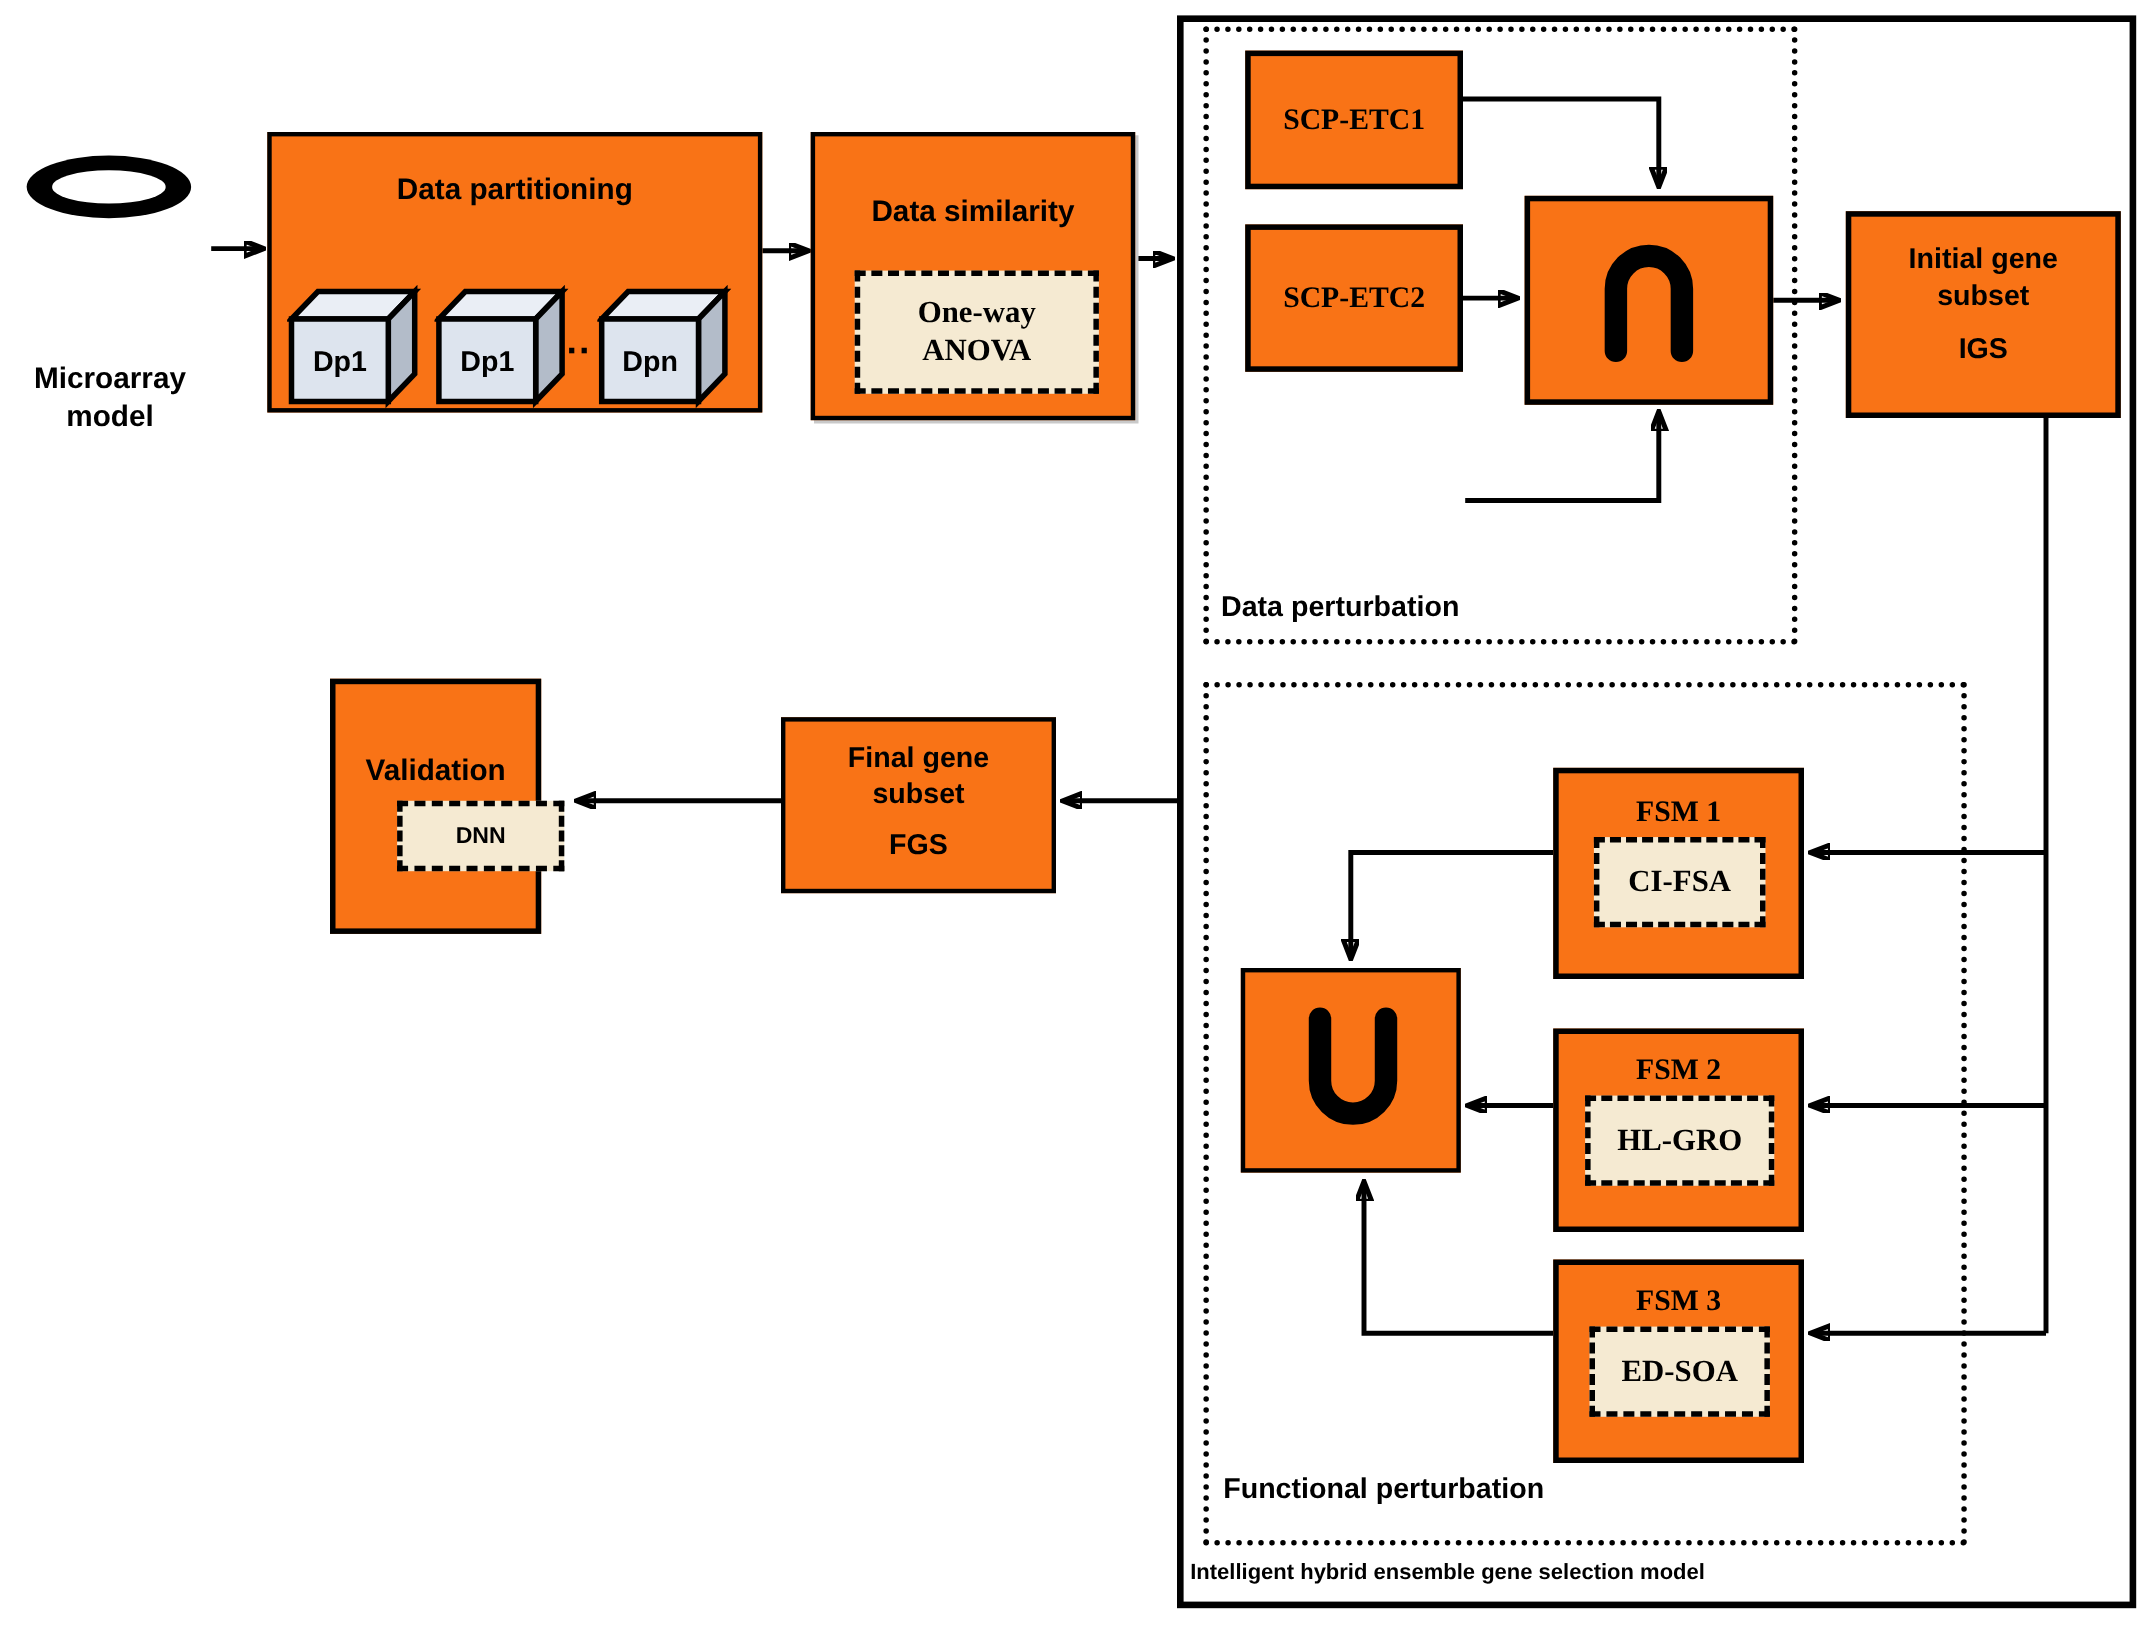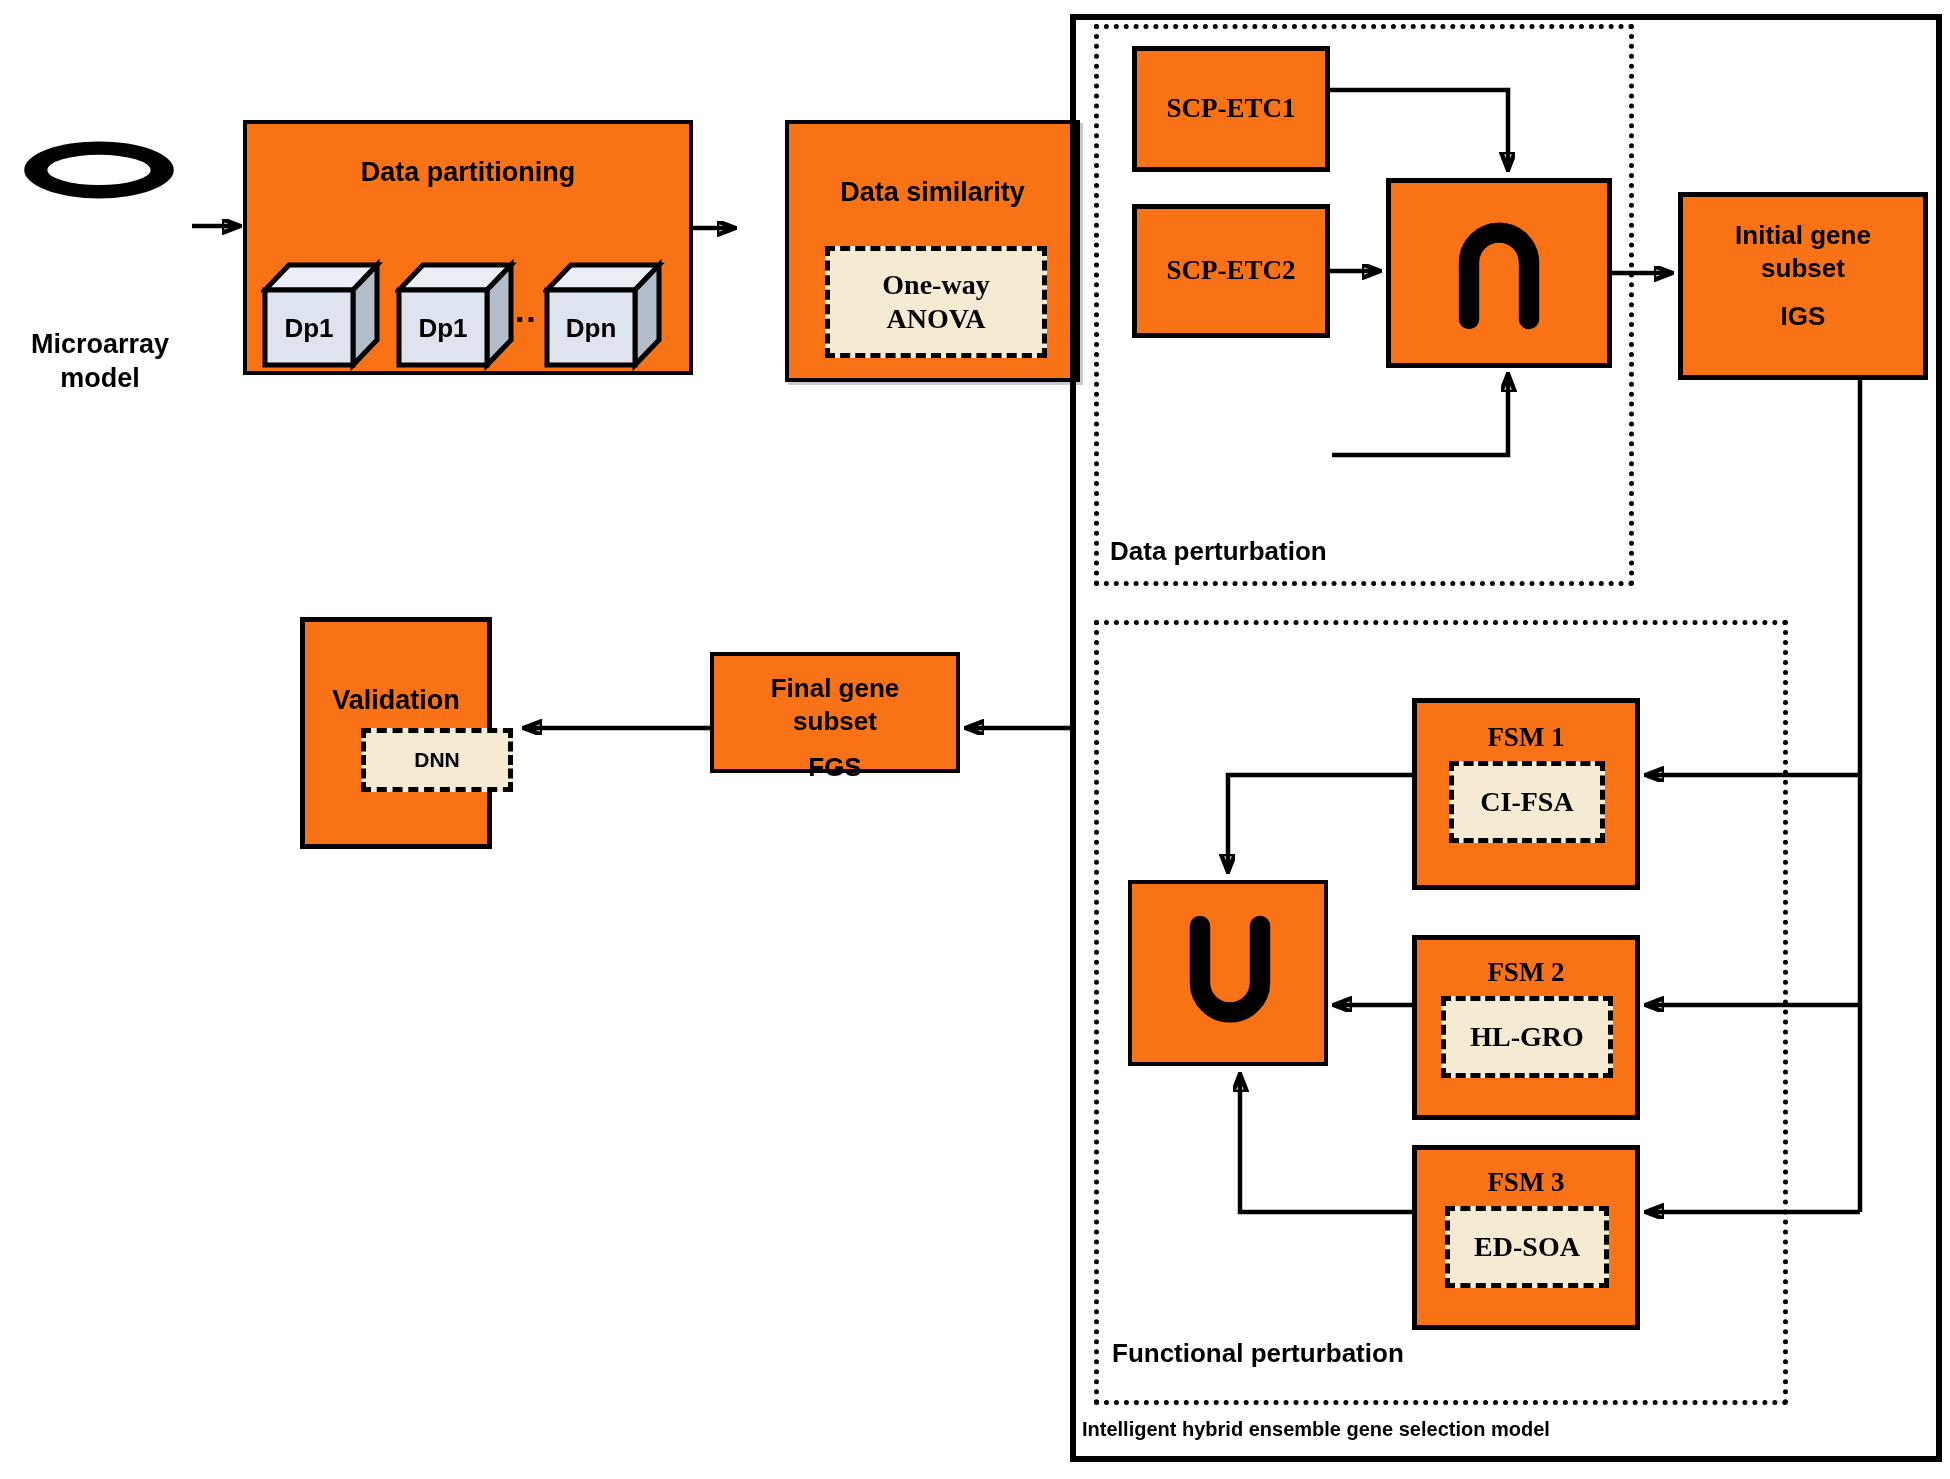--- a/index.html
+++ b/index.html
@@ -91,21 +91,21 @@
     </svg>
     <div class="corner-label" style="left:268px;top:176px;font-size:34px;">··</div>
     <svg class="setop" style="left:296px;top:134px;" width="122" height="114" viewBox="0 0 122 114">
       <polygon class="cube-top" points="4,32 28,7 116,7 92,32"></polygon>
       <polygon class="cube-side" points="92,32 116,7 116,82 92,107"></polygon>
       <rect class="cube-front" x="4" y="32" width="88" height="75"></rect>
       <text class="cube-label" x="48" y="79" text-anchor="middle">Dpn</text>
     </svg>
   </div>
 
-  <div class="box shadowed" style="left:737px;top:120px;width:295px;height:262px;margin-left:48px;">
+  <div class="box shadowed" style="left:737px;top:120px;width:295px;height:262px;">
     <div class="stack" style="top:52px;">
       <div class="title f27">Data similarity</div>
     </div>
     <div class="method" style="left:36px;top:122px;width:222px;height:112px;">
       <div>One-way</div>
       <div>ANOVA</div>
     </div>
   </div>
 
   <div class="box b6" style="left:1070px;top:14px;width:872px;height:1448px;background:transparent;"></div>
@@ -164,21 +164,21 @@
       <div>ED-SOA</div>
     </div>
   </div>
 
   <div class="box" style="left:1128px;top:880px;width:200px;height:186px;">
     <svg class="setop" style="left:38px;top:20px;" width="120" height="140" viewBox="0 0 100 110">
       <path d="M25 15 V62 a25 25 0 0 0 50 0 V15"></path>
     </svg>
   </div>
 
-  <div class="box" style="left:710px;top:652px;width:250px;height:121px;">
+  <div class="box" style="left:710px;top:652px;width:250px;height:160px;">
     <div class="stack" style="top:16px;">
       <div class="title f26">Final gene</div>
       <div class="title f26">subset</div>
       <div class="title f26" style="margin-top:14px;">FGS</div>
     </div>
   </div>
 
   <div class="box b5" style="left:300px;top:617px;width:192px;height:232px;">
     <div class="stack" style="top:62px;">
       <div class="title f27">Validation</div>

